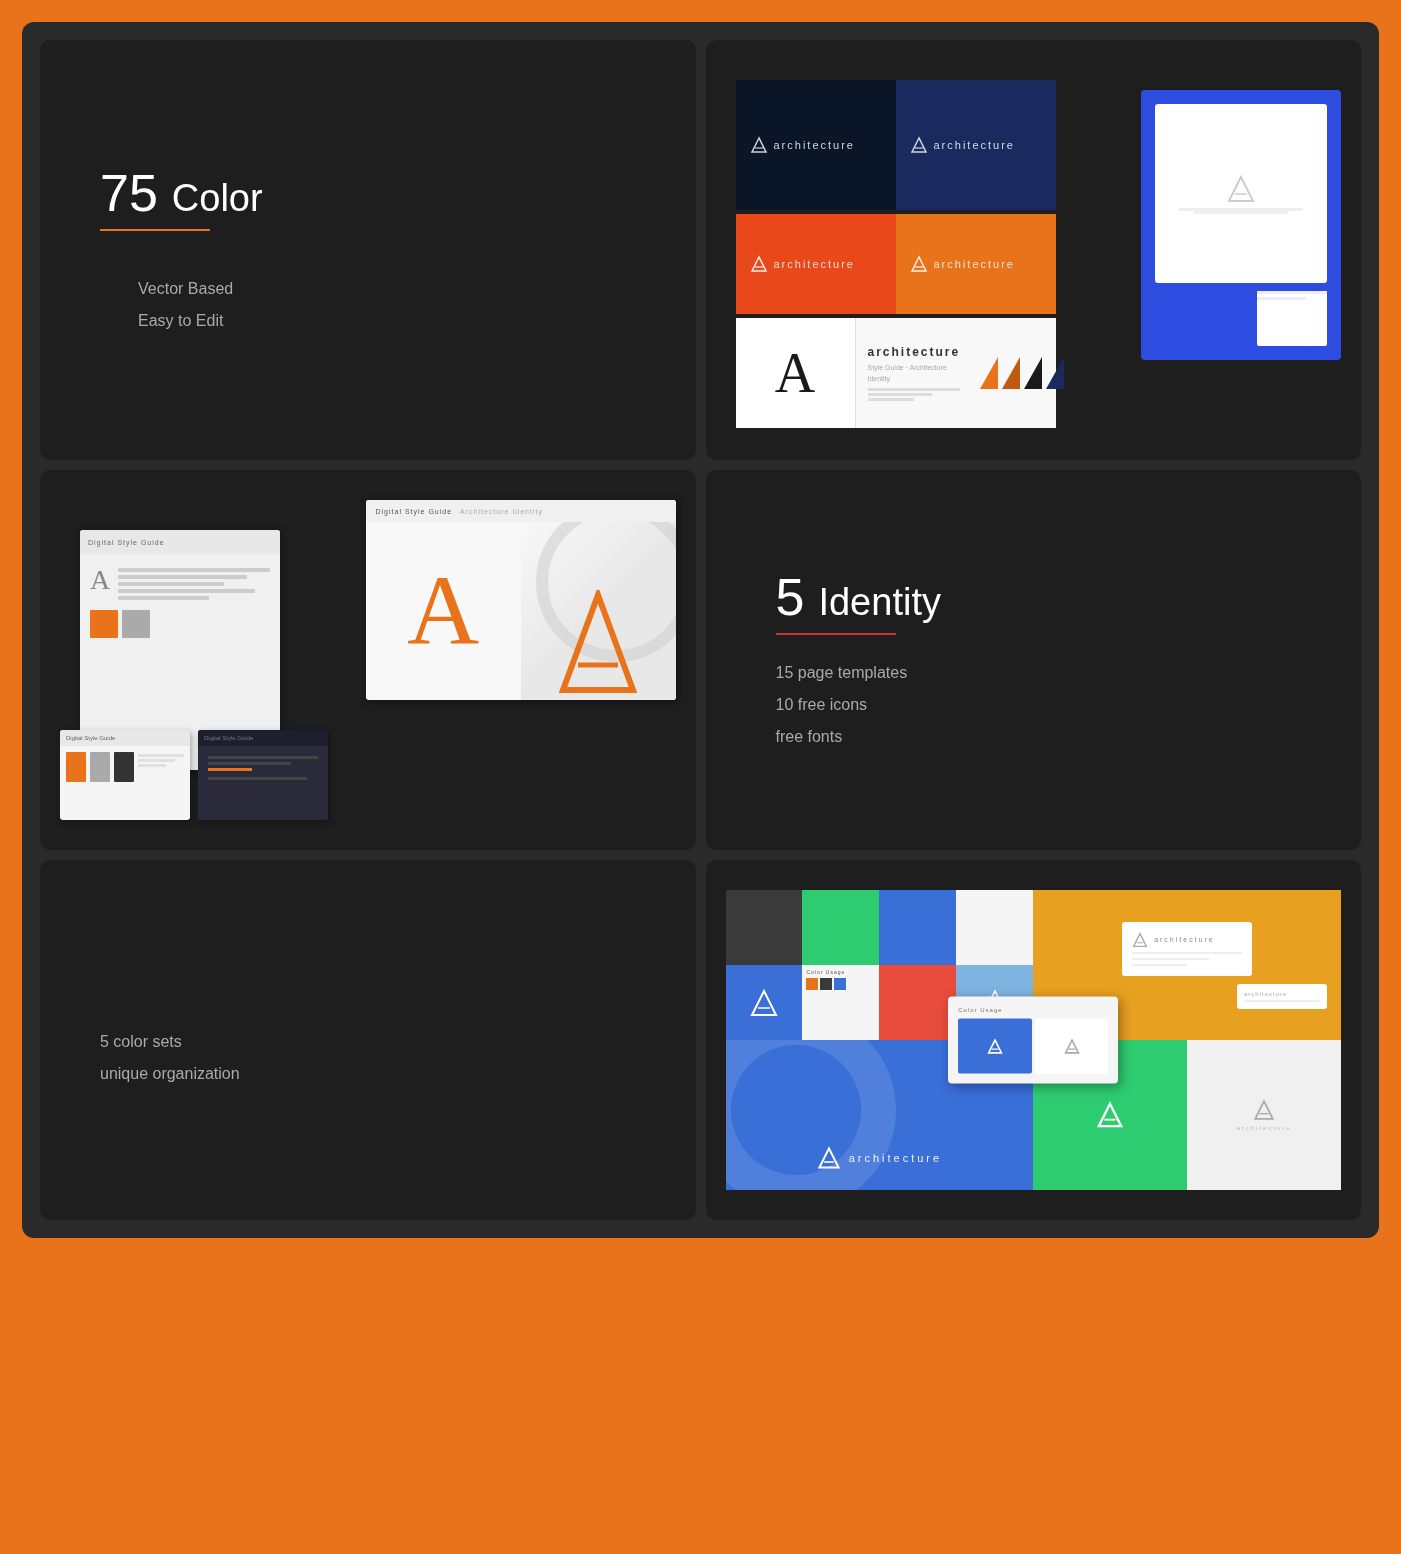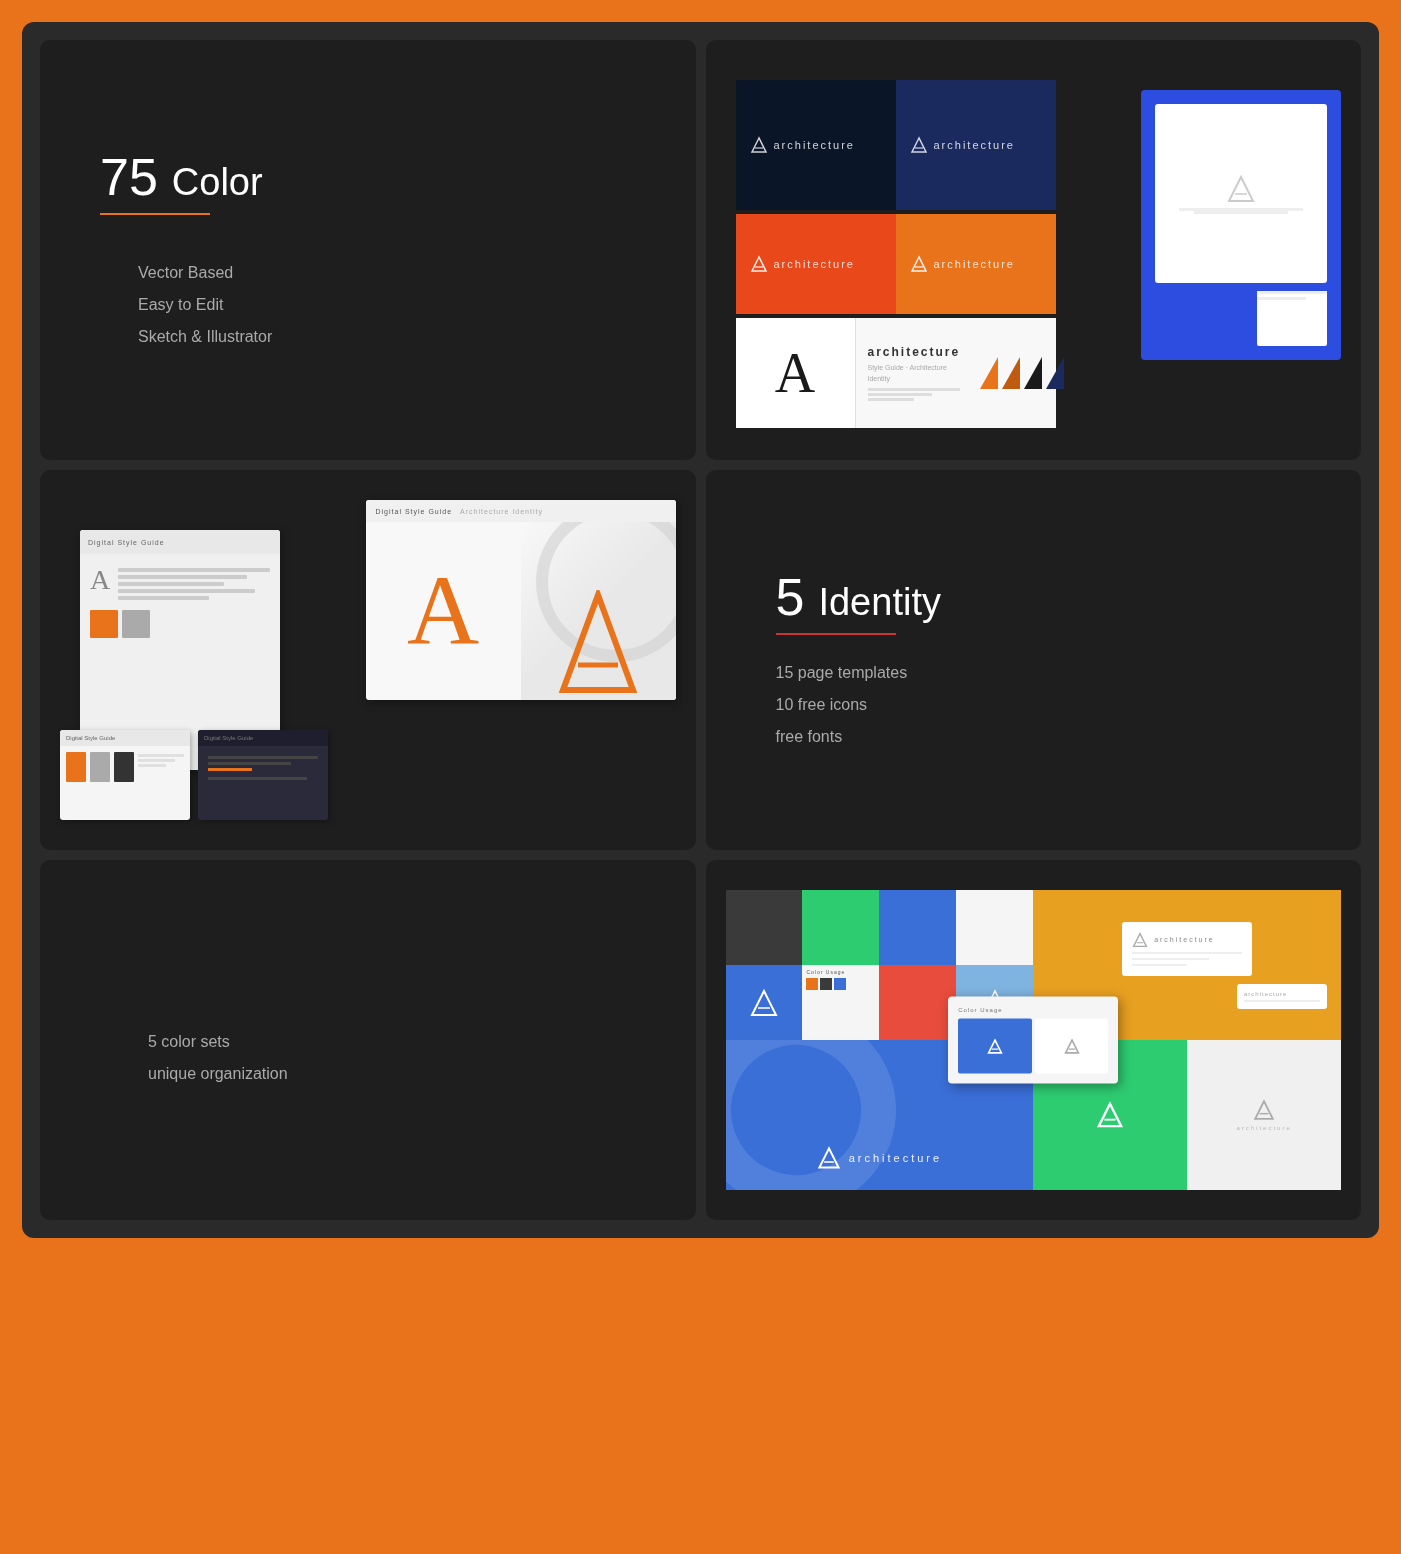--- a/index.html
+++ b/index.html
@@ -425,21 +425,20 @@
       content: '';
       position: absolute;
       bottom: -8px;
       left: 0;
       width: 155px;
       height: 2px;
       background-color: #4488cc;
     }
     .card-details .features {
       margin-top: 36px;
-      margin-left: 48px;
     }
     .card-details .features p {
       font-size: 16px;
       color: #aaaaaa;
       line-height: 2.0;
       font-weight: 300;
     }
     .stat-number-more {
       font-size: 38px;
       font-weight: 300;
@@ -489,21 +488,20 @@
 <div class="main-container">
 
   <div class="card card-pages">
     <div class="stat-line">
       <span class="stat-number">75</span>
       <span class="stat-label">Color</span>
     </div>
     <div class="features">
       <p>Vector Based</p>
       <p>Easy to Edit</p>
-      <p>Sketch &amp; Illustrator</p>
     </div>
   </div>
 
   <div class="card card-brand">
     <div class="brand-layout">
 
       <div style="position: absolute; left: 0; top: 0; width: 320px; height: 340px;">
         <div class="brand-top">
           <div class="brand-top-left">
             <div class="brand-logo-mark">

